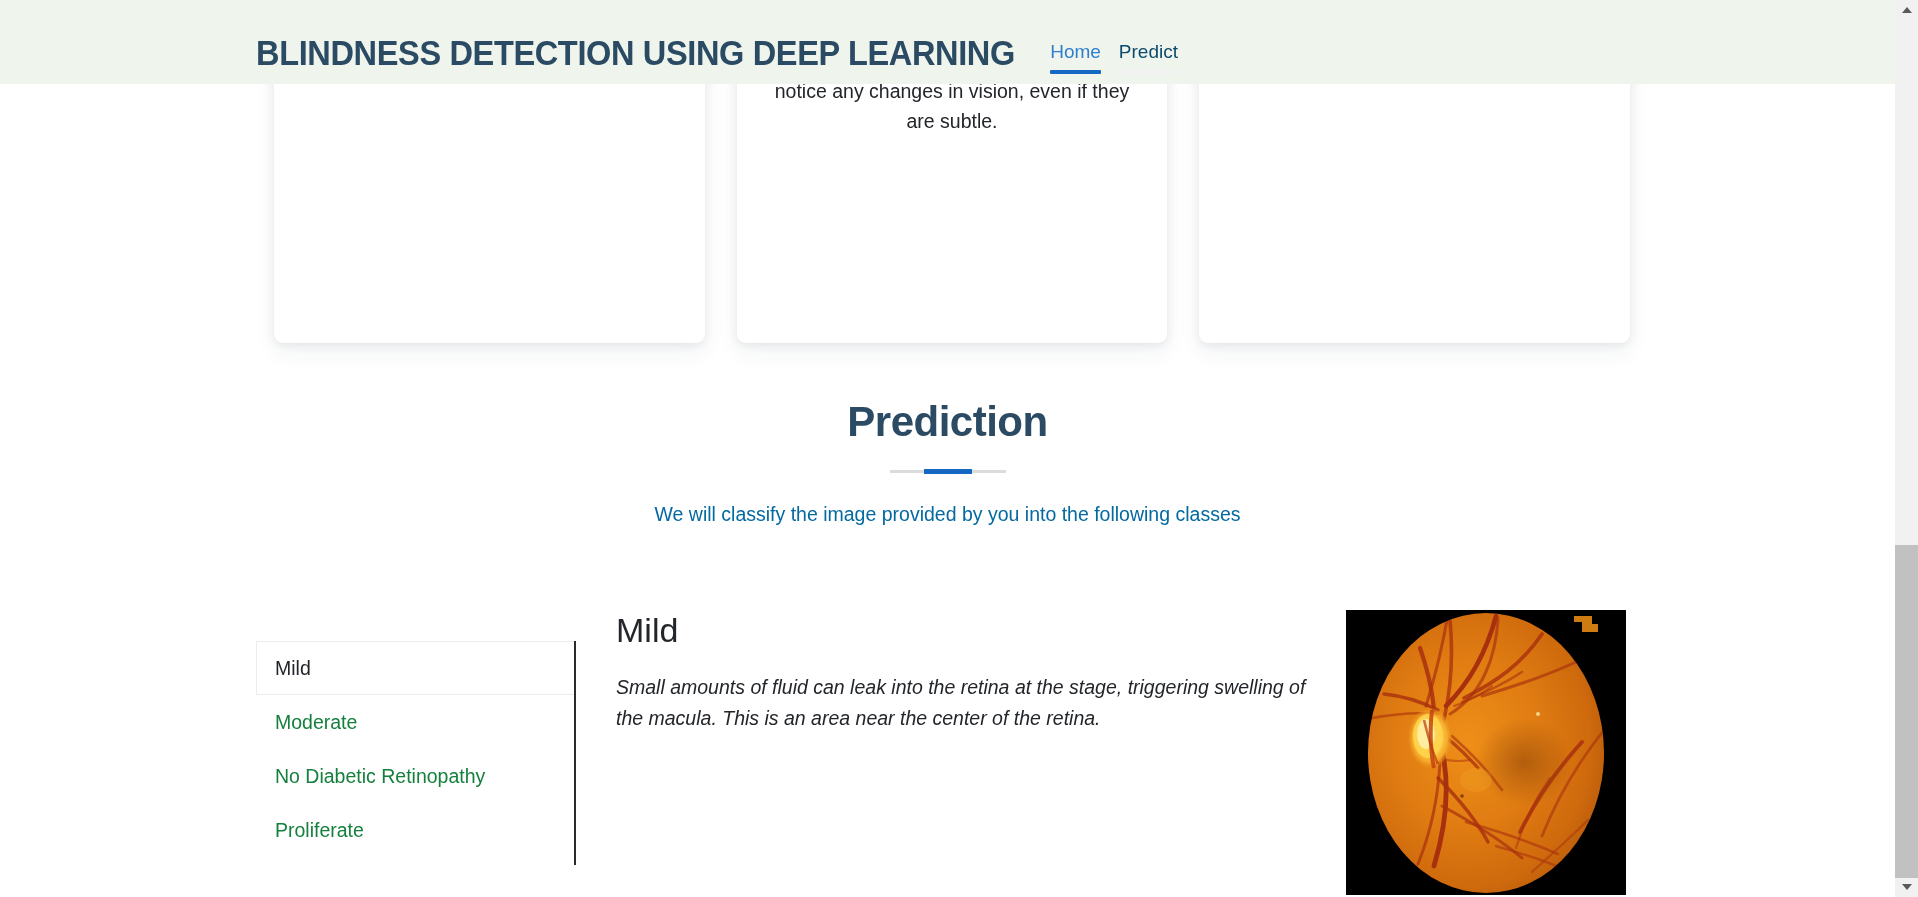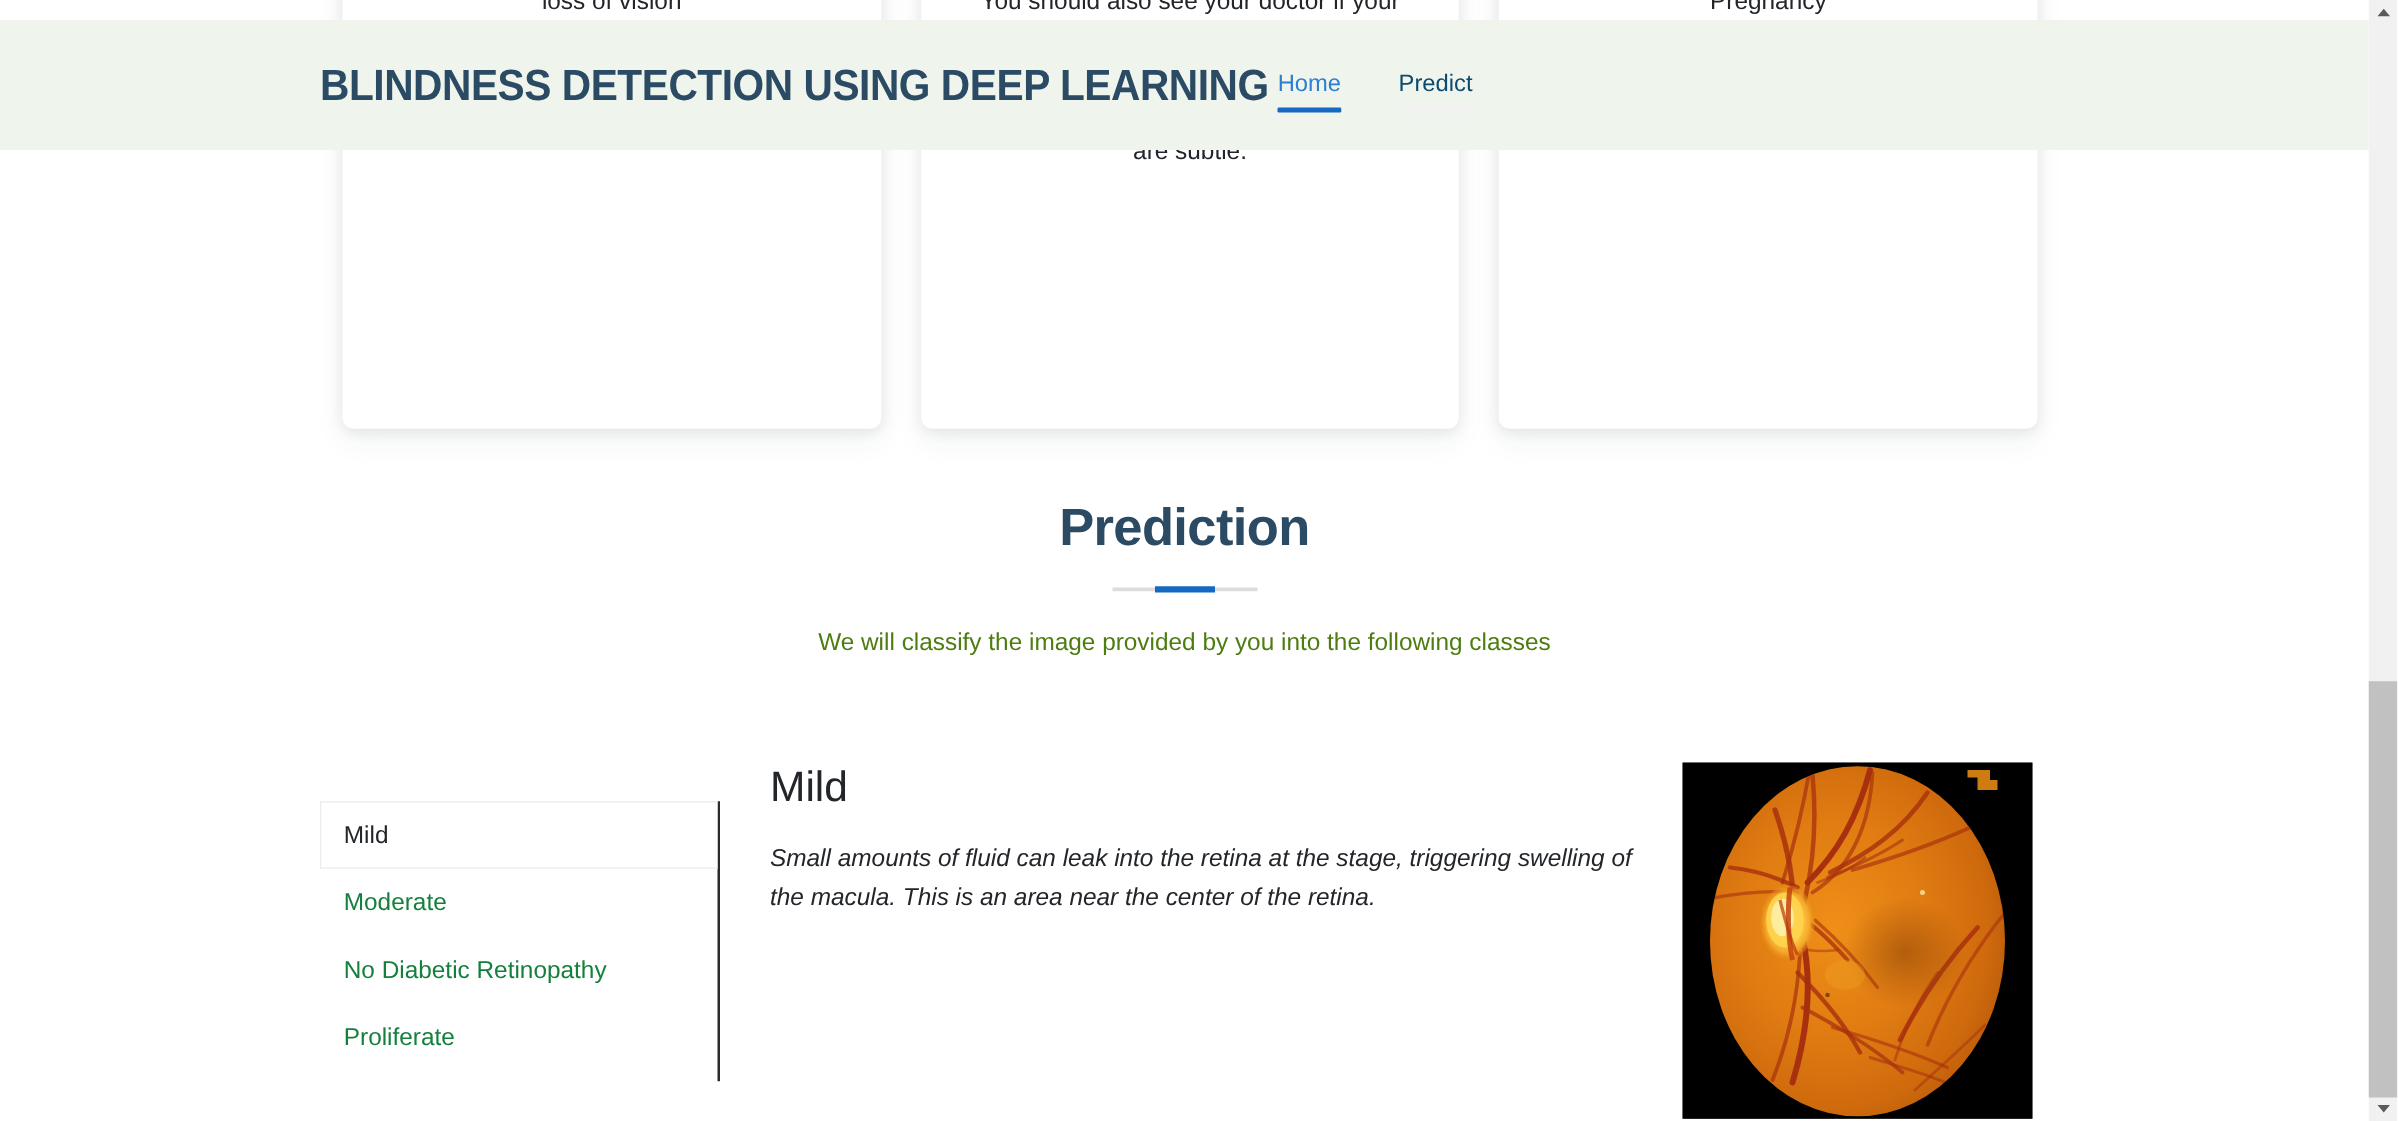--- a/index.html
+++ b/index.html
@@ -16,23 +16,23 @@
     position: relative;
     width: 1918px;
     height: 897px;
     background: #ffffff;
     overflow: hidden;
   }
 
   
   .site-header {
     position: absolute;
-    top: 16px; left: 0;
+    top: 0; left: 0;
     width: 1895px;
-    height: 104px;
+    height: 84px;
     background: #eff5ec;
     z-index: 30;
     display: flex;
     align-items: center;
   }
   .brand-title {
     position: absolute;
     left: 256px;
     top: 33px;
     font-family: "Liberation Sans", sans-serif;
@@ -43,21 +43,21 @@
     white-space: nowrap;
     transform: scaleX(0.93);
     transform-origin: left center;
   }
   .main-nav {
     position: absolute;
     right: 710px;
     top: 40px;
     display: flex;
     align-items: flex-start;
-    gap: 32px;
+    gap: 4px;
   }
   .nav-item {
     display: flex;
     flex-direction: column;
     align-items: center;
     cursor: pointer;
     padding: 0 7px;
   }
   .nav-label {
     font-size: 19px;
@@ -139,21 +139,21 @@
     width: 48px;
     height: 5px;
     background: #1569c2;
   }
   .section-subtitle {
     text-align: center;
     margin: 27px 0 0 0;
     font-family: "Liberation Sans", sans-serif;
     font-size: 19.5px;
     line-height: 28px;
-    color: #4d7c0f;
+    color: #0369a1;
   }
 
   
   .tabs-area {
     position: absolute;
     top: 578px;
     left: 256px;
     width: 1374px;
     display: flex;
     align-items: center;

